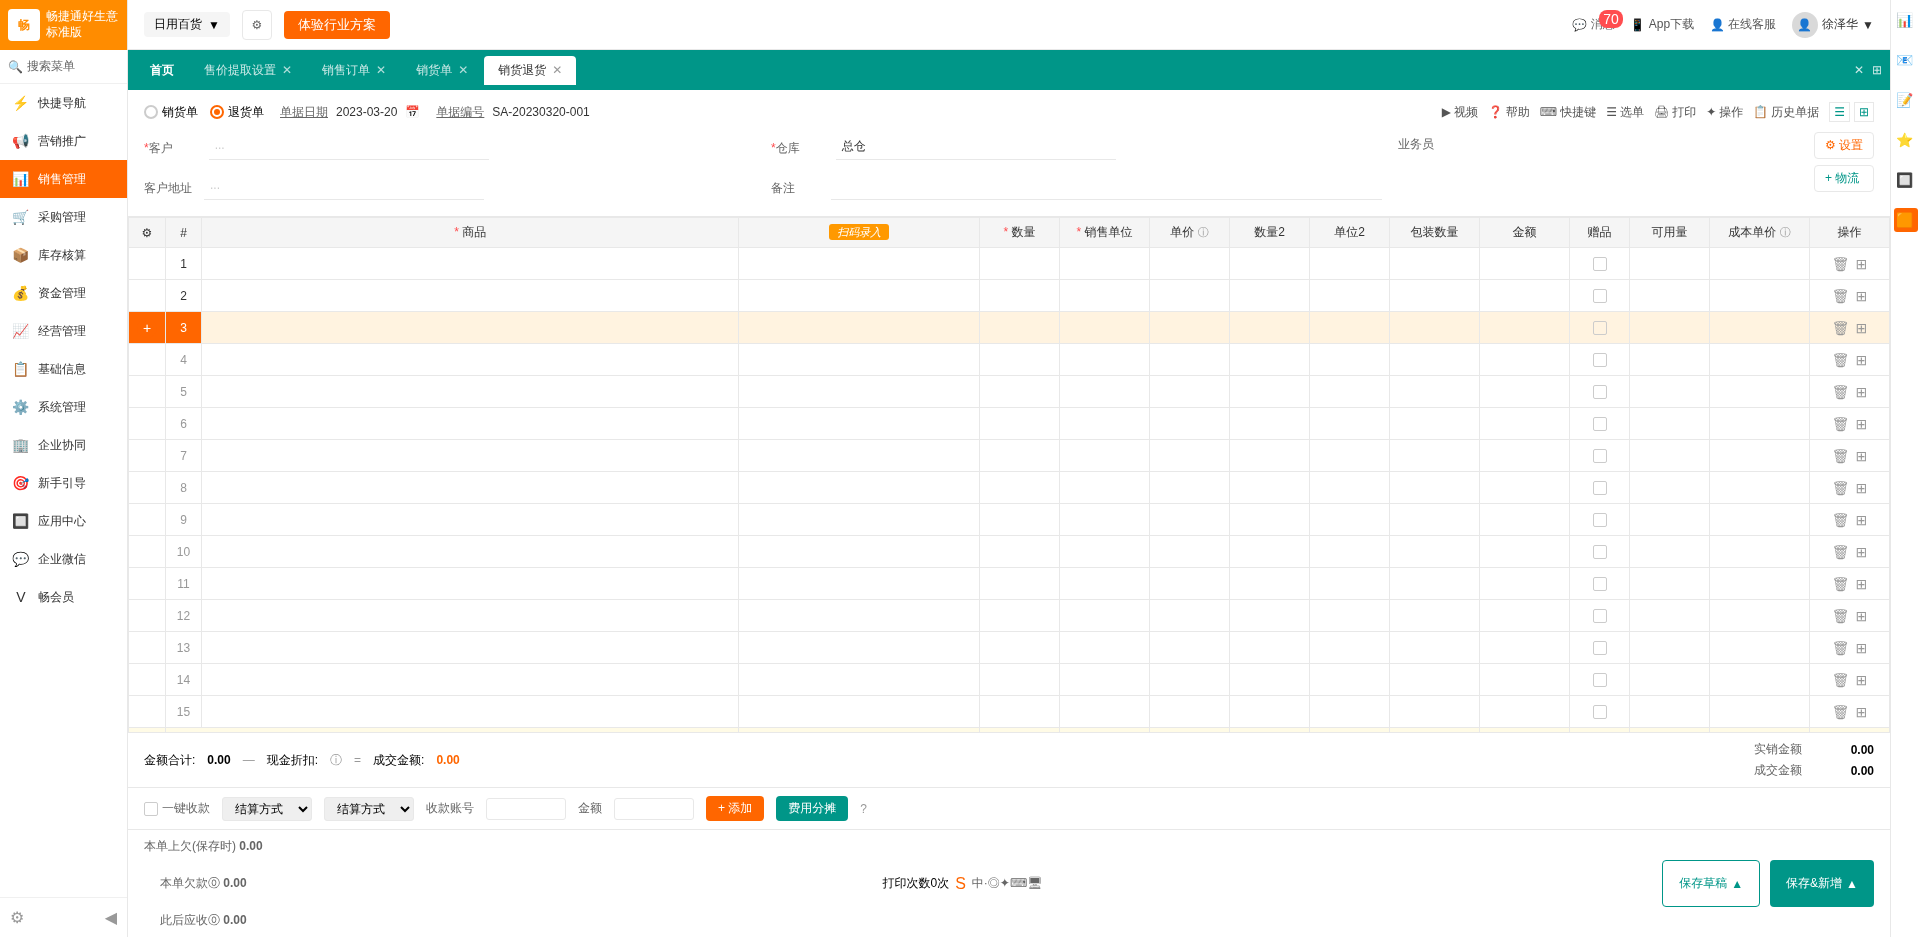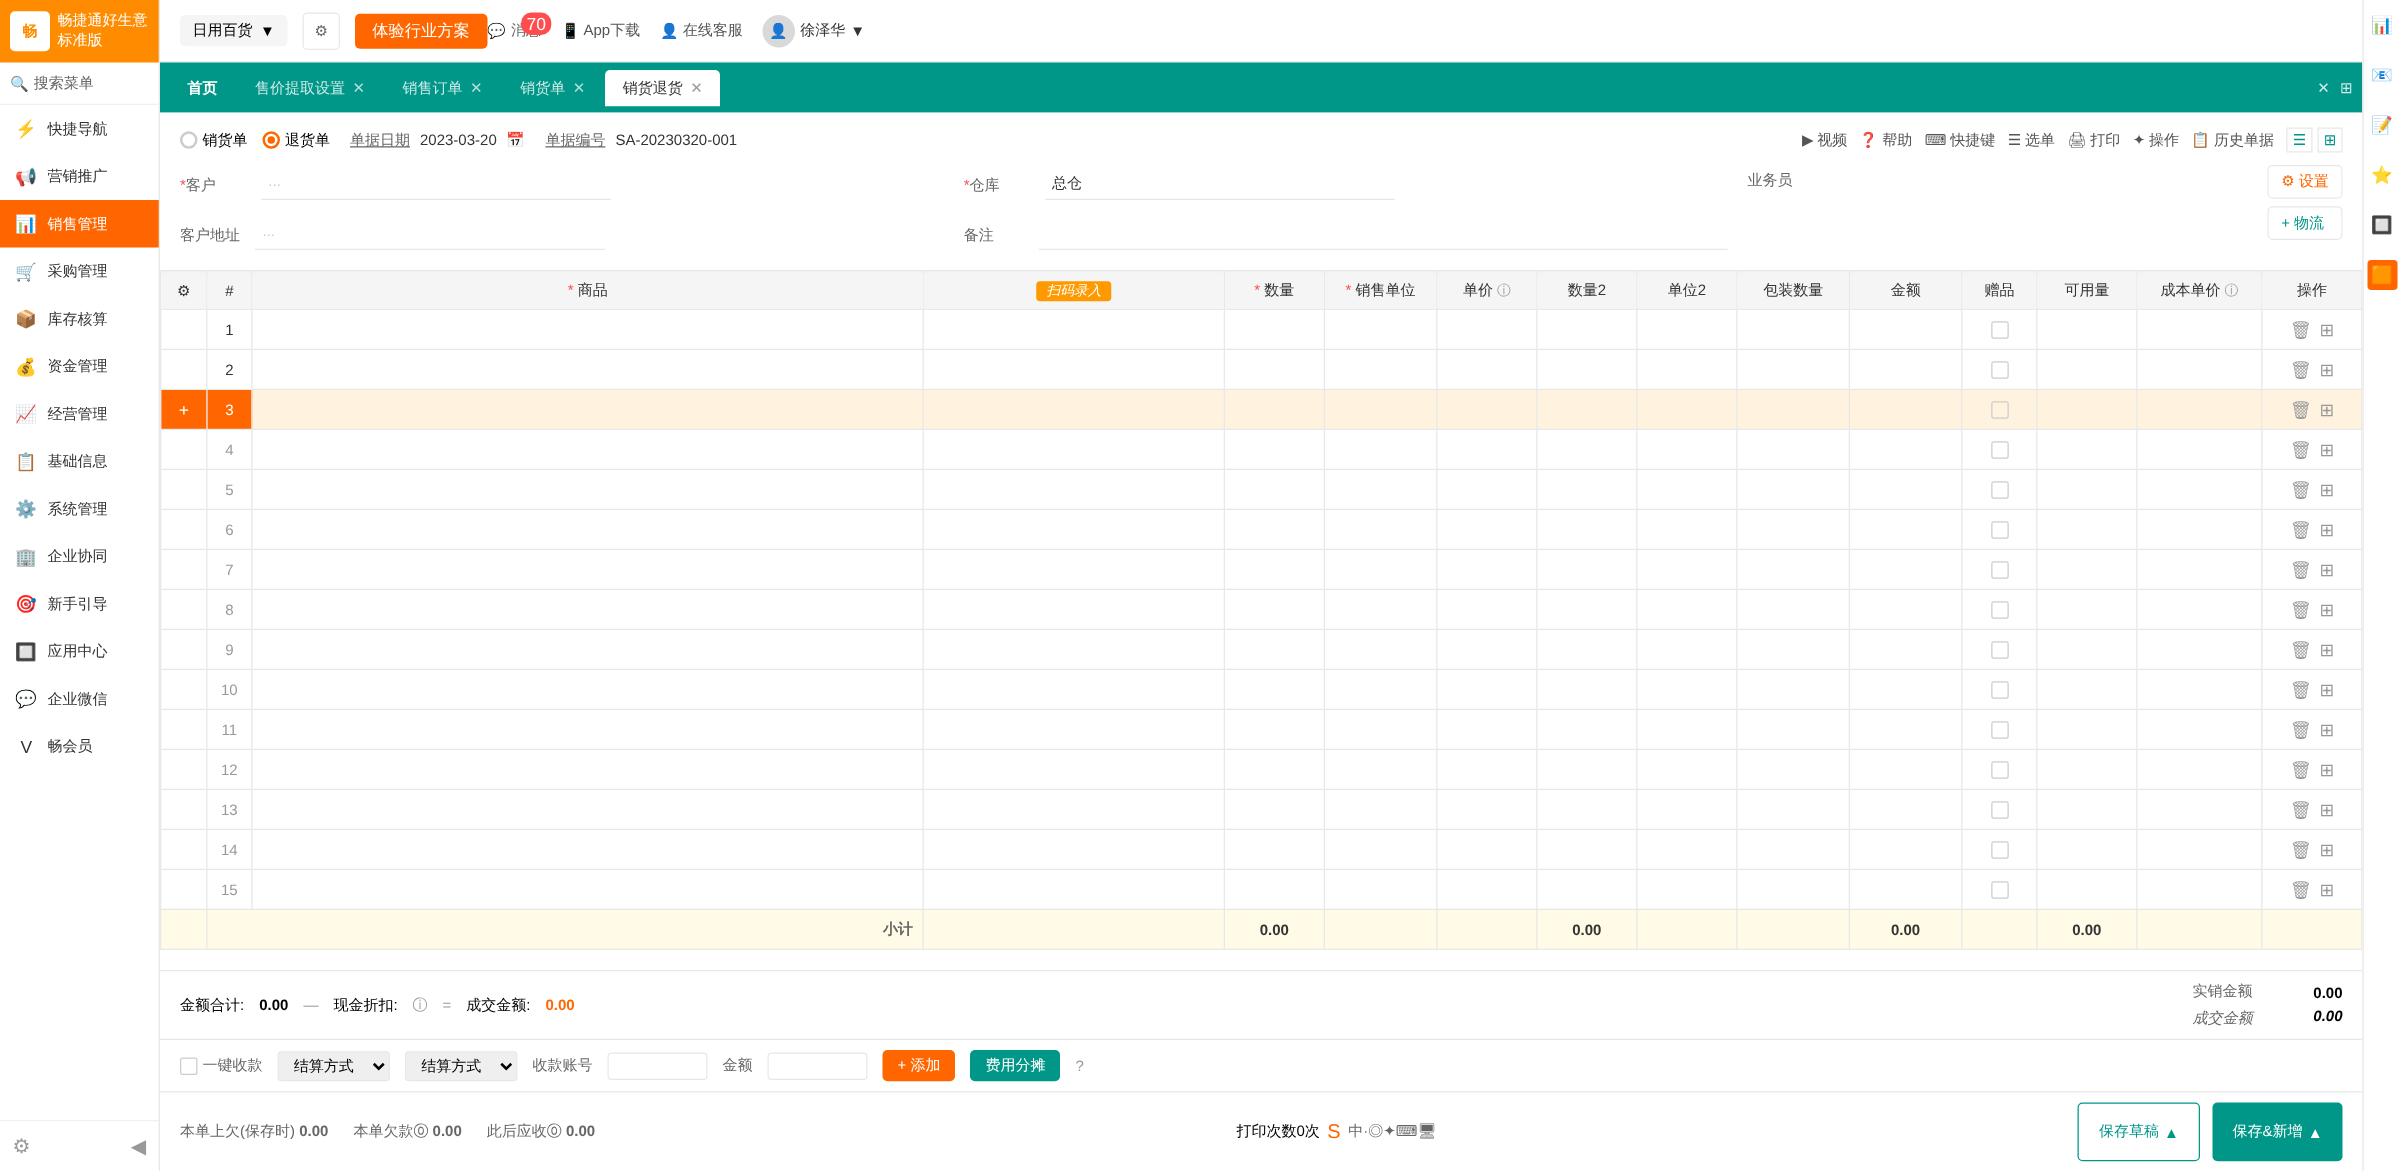--- a/index.html
+++ b/index.html
@@ -13,21 +13,21 @@
     .sidebar-search { display: flex; align-items: center; padding: 8px; gap: 4px; border-bottom: 1px solid #f0f0f0; cursor: pointer; color: #666; }
     .sidebar-nav-item { display: flex; align-items: center; padding: 10px 12px; gap: 8px; cursor: pointer; color: #333; font-size: 12px; }
     .sidebar-nav-item.active { background: #ff6600; color: #fff; }
     .sidebar-nav-item .nav-icon { width: 18px; height: 18px; display: flex; align-items: center; justify-content: center; font-size: 14px; }
     .sidebar-bottom { margin-top: auto; display: flex; align-items: center; padding: 10px; gap: 8px; border-top: 1px solid #f0f0f0; }
 
     
     .main { flex: 1; display: flex; flex-direction: column; height: 937px; overflow: hidden; }
 
     
-    .topbar { height: 50px; background: #fff; display: flex; align-items: center; padding: 0 16px; border-bottom: 1px solid #e8e8e8; }
+    .topbar { height: 50px; background: #fff; display: flex; align-items: center; justify-content: space-between; padding: 0 16px; border-bottom: 1px solid #e8e8e8; }
     .topbar-left { display: flex; align-items: center; gap: 12px; }
     .topbar-daily { display: flex; align-items: center; gap: 6px; background: #f5f5f5; padding: 4px 10px; border-radius: 4px; cursor: pointer; }
     .topbar-settings-btn { width: 30px; height: 30px; display: flex; align-items: center; justify-content: center; border: 1px solid #e8e8e8; border-radius: 4px; cursor: pointer; color: #666; }
     .topbar-experience { background: #ff6600; color: #fff; padding: 5px 14px; border-radius: 4px; cursor: pointer; font-size: 13px; border: none; }
     .topbar-right { display: flex; align-items: center; gap: 16px; }
     .topbar-badge { position: relative; cursor: pointer; display: flex; align-items: center; gap: 4px; color: #666; }
     .badge-count { position: absolute; top: -6px; right: -8px; background: #ff4d4f; color: #fff; font-size: 14px; padding: 1px 4px; border-radius: 8px; }
     .topbar-user { display: flex; align-items: center; gap: 4px; cursor: pointer; color: #333; }
     .user-avatar { width: 26px; height: 26px; border-radius: 50%; background: #d9d9d9; display: flex; align-items: center; justify-content: center; font-size: 12px; }
 
@@ -98,21 +98,21 @@
     .footer-calc { background: #fff; padding: 8px 16px; border-top: 1px solid #e8e8e8; display: flex; align-items: center; gap: 12px; }
     .footer-calc-dash { color: #999; }
     .footer-payment { background: #fff; padding: 8px 16px; border-top: 1px solid #e8e8e8; display: flex; align-items: center; gap: 12px; }
     .checkbox-label { display: flex; align-items: center; gap: 4px; color: #666; cursor: pointer; }
     .footer-input { border: 1px solid #e8e8e8; border-radius: 3px; padding: 3px 8px; width: 120px; }
     .footer-add-btn { background: #ff6600; color: #fff; border: none; padding: 4px 12px; border-radius: 4px; cursor: pointer; display: flex; align-items: center; gap: 4px; }
     .footer-split-btn { background: #009688; color: #fff; border: none; padding: 4px 12px; border-radius: 4px; cursor: pointer; }
     .btn-save-draft { background: #fff; border: 1px solid #009688; color: #009688; padding: 14px 16px; border-radius: 4px; cursor: pointer; display: flex; align-items: center; gap: 4px; }
     .btn-save-new { background: #009688; color: #fff; border: none; padding: 6px 16px; border-radius: 4px; cursor: pointer; display: flex; align-items: center; gap: 4px; }
     .bottom-bar { background: #fff; padding: 8px 16px; border-top: 1px solid #e8e8e8; display: flex; align-items: center; justify-content: space-between; }
-    .bottom-status { display: flex; gap: 20px; align-items: center; color: #666; }
+    .bottom-status { display: flex; gap: 20px; align-items: center; color: #666; flex-direction: column; }
     .bottom-center { display: flex; align-items: center; gap: 6px; }
     .bottom-right { display: flex; gap: 10px; }
     .th-info { color: #999; font-size: 11px; cursor: pointer; }
 
     
     .right-sidebar { width: 30px; background: #fff; border-left: 1px solid #e8e8e8; display: flex; flex-direction: column; align-items: center; padding: 8px 0; gap: 16px; }
     .right-sidebar-btn { width: 24px; height: 24px; display: flex; align-items: center; justify-content: center; color: #999; cursor: pointer; font-size: 14px; }
     .right-sidebar-active { background: #ff6600; color: #fff; border-radius: 3px; }
   </style>
 </head>
@@ -823,21 +823,21 @@
       <span>现金折扣:</span>
       <span style="color:#999;cursor:pointer;">ⓘ</span>
       <span style="color:#999;">=</span>
       <span>成交金额:</span>
       <span style="font-weight:bold;color:#ff6600;">0.00</span>
       <div style="margin-left:auto;display:flex;flex-direction:column;align-items:flex-end;gap:4px;">
         <div style="display:flex;gap:12px;align-items:center;">
           <span style="color:#666;">实销金额</span>
           <span style="font-weight:bold;min-width:60px;text-align:right;">0.00</span>
         </div>
-        <div style="display:flex;gap:12px;font-style:italic;">
+        <div style="display:flex;gap:12px;align-items:center;">
           <span style="color:#666;">成交金额</span>
           <span style="font-weight:bold;min-width:60px;text-align:right;">0.00</span>
         </div>
       </div>
     </div>
 
     <div class="footer-payment">
       <label class="checkbox-label">
         <div class="checkbox"></div>
         <span>一键收款</span>

